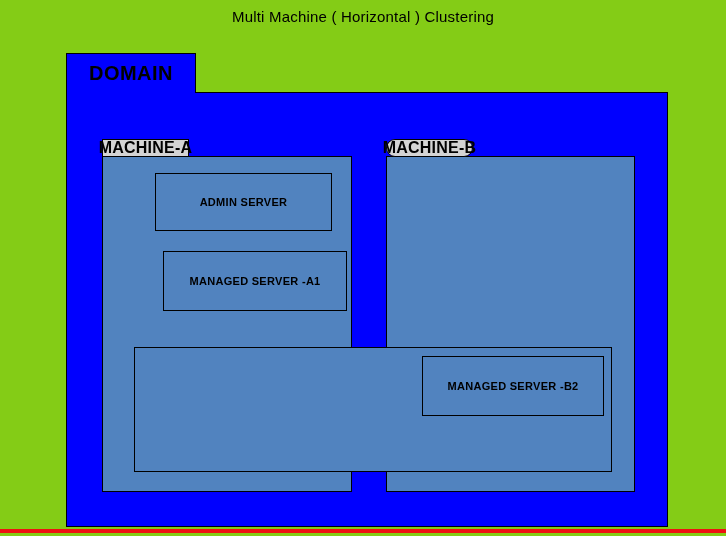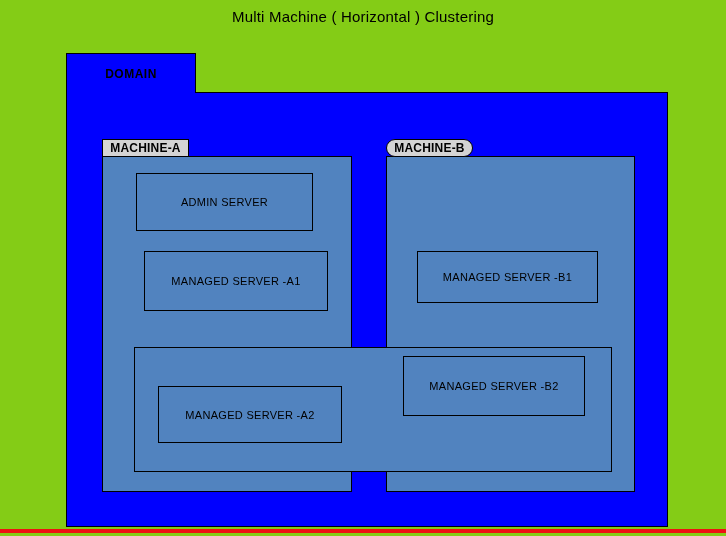--- a/index.html
+++ b/index.html
@@ -55,41 +55,41 @@
     z-index: 5;
   }
 
   
   #domain-tab {
     left: 66px;
     top: 53px;
     width: 130px;
     height: 40px;
     background: #0000ff;
-    font-size: 12px;
+    font-size: 20px;
     letter-spacing: 0.5px;
     border-bottom: none;
   }
   #domain-body {
     left: 66px;
     top: 92px;
     width: 602px;
     height: 435px;
     background: #0000ff;
     z-index: 1;
   }
 
   
   .machine-body {
     background: #5183bf;
     z-index: 2;
   }
   .machine-tab {
     background: #d4d4d4;
-    font-size: 12px;
+    font-size: 16px;
     letter-spacing: 0.2px;
     z-index: 6;
   }
   #machine-a-tab  { left: 102px; top: 139px; width: 87px;  height: 18px; }
   #machine-a-body { left: 102px; top: 156px; width: 250px; height: 336px; }
   #machine-b-tab  { left: 386px; top: 139px; width: 87px;  height: 18px; border-radius: 9px; }
   #machine-b-body { left: 386px; top: 156px; width: 249px; height: 336px; }
 
   
   #cluster-tab {
@@ -112,25 +112,26 @@
     z-index: 4;
   }
 
   
   .server {
     background: #5183bf;
     display: flex;
     align-items: center;
     justify-content: center;
     font-size: 11px;
-    font-weight: normal;
+    font-weight: bold;
     color: #000000;
     letter-spacing: 0.3px;
     white-space: nowrap;
     z-index: 8;
+    margin-left: 19px;
   }
   #admin-server       { left: 136px; top: 173px; width: 177px; height: 58px; }
   #managed-server-a1  { left: 144px; top: 251px; width: 184px; height: 60px; }
   #managed-server-b1  { left: 417px; top: 251px; width: 181px; height: 52px; }
   #managed-server-a2  { left: 158px; top: 386px; width: 184px; height: 57px; }
   #managed-server-b2  { left: 403px; top: 356px; width: 182px; height: 60px; }
 
   
   #bottom-rule {
     position: absolute;
@@ -167,27 +168,21 @@
   <div class="box" id="cluster-body"></div>
 
   <div class="box server" id="admin-server">
     <span>ADMIN SERVER</span>
   </div>
 
   <div class="box server" id="managed-server-a1">
     <span>MANAGED SERVER -A1</span>
   </div>
 
-  <div class="box server" id="managed-server-b1">
-    <span>MANAGED SERVER -B1</span>
-  </div>
 
-  <div class="box server" id="managed-server-a2">
-    <span>MANAGED SERVER -A2</span>
-  </div>
 
   <div class="box server" id="managed-server-b2">
     <span>MANAGED SERVER -B2</span>
   </div>
 
   <div id="bottom-rule"></div>
 
 </div>
 
 </body></html>

